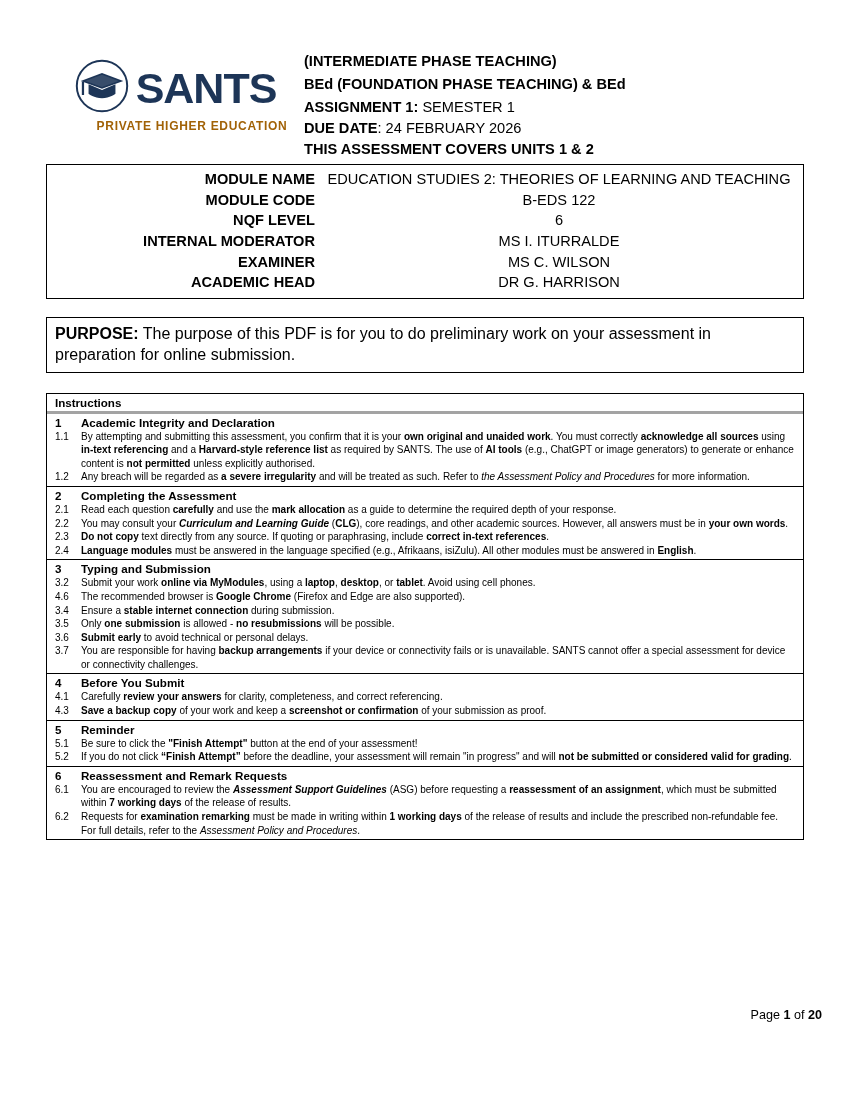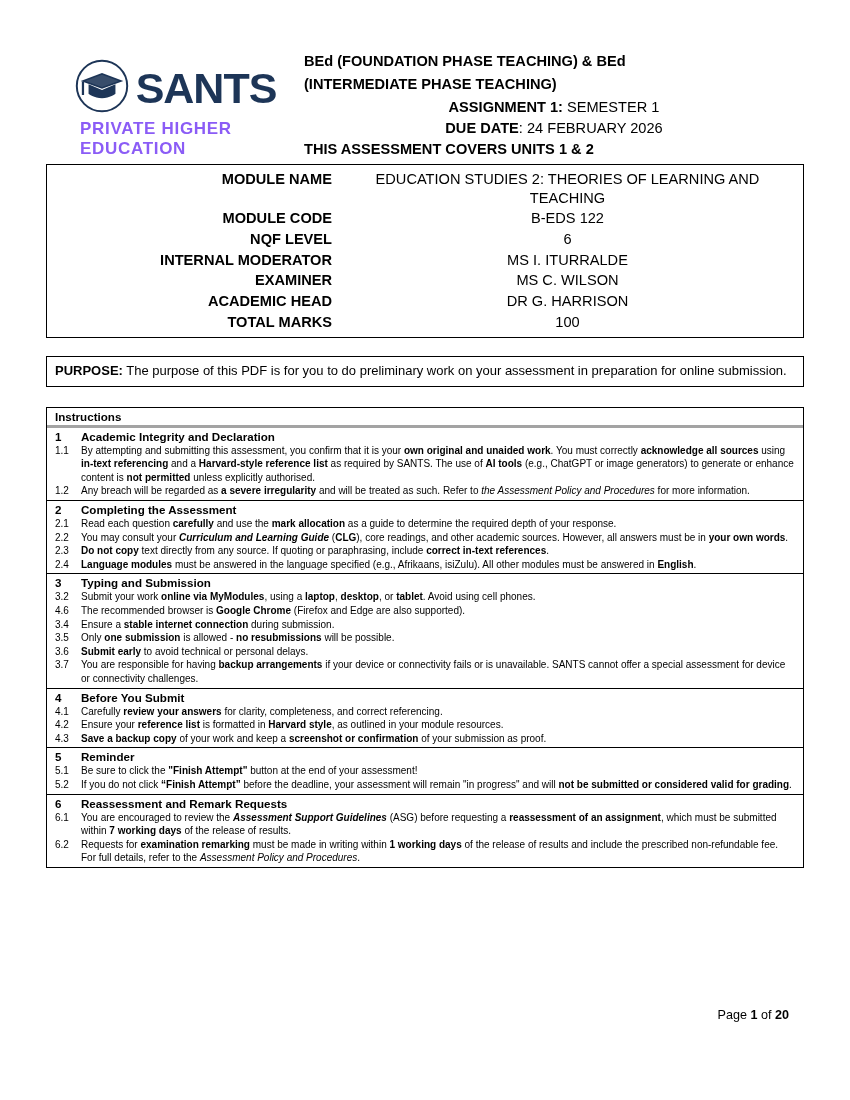--- a/index.html
+++ b/index.html
@@ -49,53 +49,53 @@
     font-family: "Liberation Sans", sans-serif;
     font-weight: bold;
     font-size: 43px;
     letter-spacing: -1px;
     color: #1d3557;
     line-height: 1;
   }
   .logo-tag {
     font-family: "Liberation Sans", sans-serif;
     font-weight: bold;
-    font-size: 17px;
+    font-size: 12px;
     letter-spacing: 0.7px;
-    color: #8b5cf6;
+    color: #a16207;
     margin-top: 1px;
     margin-left: 34px;
   }
 
   .header-text {
     flex: 1 1 auto;
     padding-top: 4px;
     font-size: 14.6px;
     line-height: 1.30;
   }
   .header-text .ht-line { white-space: normal; }
   .header-text .ht-title {
     font-weight: bold;
     margin-bottom: 4px;
   }
-  .header-text .ht-sub { margin-bottom: 2px; text-align: center; }
+  .header-text .ht-sub { margin-bottom: 2px; }
   .header-text b { font-weight: bold; }
 
   
   .module-table {
     border: 1px solid #000;
     width: 100%;
     box-sizing: border-box;
     border-collapse: collapse;
     margin-top: 4px;
   }
   .module-table td {
     font-size: 14.6px;
     line-height: 1.28;
-    padding: 1px 17px;
+    padding: 1px 0;
     vertical-align: top;
   }
   .module-table td.label {
     text-align: right;
     font-weight: bold;
     width: 268px;
     padding-right: 8px;
     white-space: nowrap;
   }
   .module-table td.value {
@@ -104,21 +104,21 @@
     padding-right: 8px;
   }
   .module-table tr:first-child td { padding-top: 5px; }
   .module-table tr:last-child td { padding-bottom: 6px; }
 
   
   .purpose-box {
     border: 1px solid #000;
     margin-top: 18px;
     padding: 5px 8px 6px 8px;
-    font-size: 13px;
+    font-size: 16px;
     line-height: 1.33;
   }
   .purpose-box b { font-weight: bold; }
 
   
   .instructions {
     border: 1px solid #000;
     margin-top: 20px;
     box-sizing: border-box;
   }
@@ -154,21 +154,21 @@
     flex: 0 0 26px;
     text-align: left;
   }
   .item .txt { flex: 1 1 auto; }
   .item b { font-weight: bold; }
   .item i { font-style: italic; }
 
   
   .footer {
     position: absolute;
-    right: 61px;
+    right: 28px;
     bottom: 78px;
     font-size: 12.6px;
   }
   .footer b { font-weight: bold; }
 </style>
 </head>
 <body>
 
 <div class="page">
 
@@ -184,22 +184,22 @@
             <path d="M14 42 L14 66 L18 66 L18 43 Z" fill="#1d3557"></path>
             <path d="M50 30 L80 41 L50 52 L20 41 Z" fill="#ffffff" opacity="0.12"></path>
           </svg>
         </span>
         <span class="logo-word">SANTS</span>
       </div>
       <div class="logo-tag">PRIVATE HIGHER EDUCATION</div>
     </div>
 
     <div class="header-text">
+      <div class="ht-line ht-title">(INTERMEDIATE PHASE TEACHING)</div>
       <div class="ht-line ht-title">BEd (FOUNDATION PHASE TEACHING) &amp; BEd</div>
-      <div class="ht-line ht-title">(INTERMEDIATE PHASE TEACHING)</div>
       <div class="ht-line ht-sub"><b>ASSIGNMENT 1:</b><span> SEMESTER 1</span></div>
       <div class="ht-line ht-sub"><b>DUE DATE</b><span>: 24 FEBRUARY 2026</span></div>
       <div class="ht-line ht-title">THIS ASSESSMENT COVERS UNITS 1 &amp; 2</div>
     </div>
   </div>
 
   <table class="module-table">
     <tbody>
         <tr>
           <td class="label">MODULE NAME</td>
@@ -218,24 +218,20 @@
           <td class="value">MS I. ITURRALDE</td>
         </tr>
         <tr>
           <td class="label">EXAMINER</td>
           <td class="value">MS C. WILSON</td>
         </tr>
         <tr>
           <td class="label">ACADEMIC HEAD</td>
           <td class="value">DR G. HARRISON</td>
         </tr>
-        <tr>
-          <td class="label">TOTAL MARKS</td>
-          <td class="value">100</td>
-        </tr>
       </tbody>
   </table>
 
   <div class="purpose-box">
     <b>PURPOSE:</b><span> The purpose of this PDF is for you to do preliminary work on your assessment in preparation for online submission.</span>
   </div>
 
   <div class="instructions">
     <div class="instr-head">Instructions</div>
     <div id="instr-body">
@@ -308,24 +304,20 @@
         <div class="instr-section">
           <div class="sec-title">
             <span class="sec-num">4</span>
             <span>Before You Submit</span>
           </div>
           <div class="item">
             <span class="num">4.1</span>
             <span class="txt">Carefully <b>review your answers</b> for clarity, completeness, and correct referencing.</span>
           </div>
           <div class="item">
-            <span class="num">4.2</span>
-            <span class="txt">Ensure your <b>reference list</b> is formatted in <b>Harvard style</b>, as outlined in your module resources.</span>
-          </div>
-          <div class="item">
             <span class="num">4.3</span>
             <span class="txt"><b>Save a backup copy</b> of your work and keep a <b>screenshot or confirmation</b> of your submission as proof.</span>
           </div>
         </div>
         <div class="instr-section">
           <div class="sec-title">
             <span class="sec-num">5</span>
             <span>Reminder</span>
           </div>
           <div class="item">

